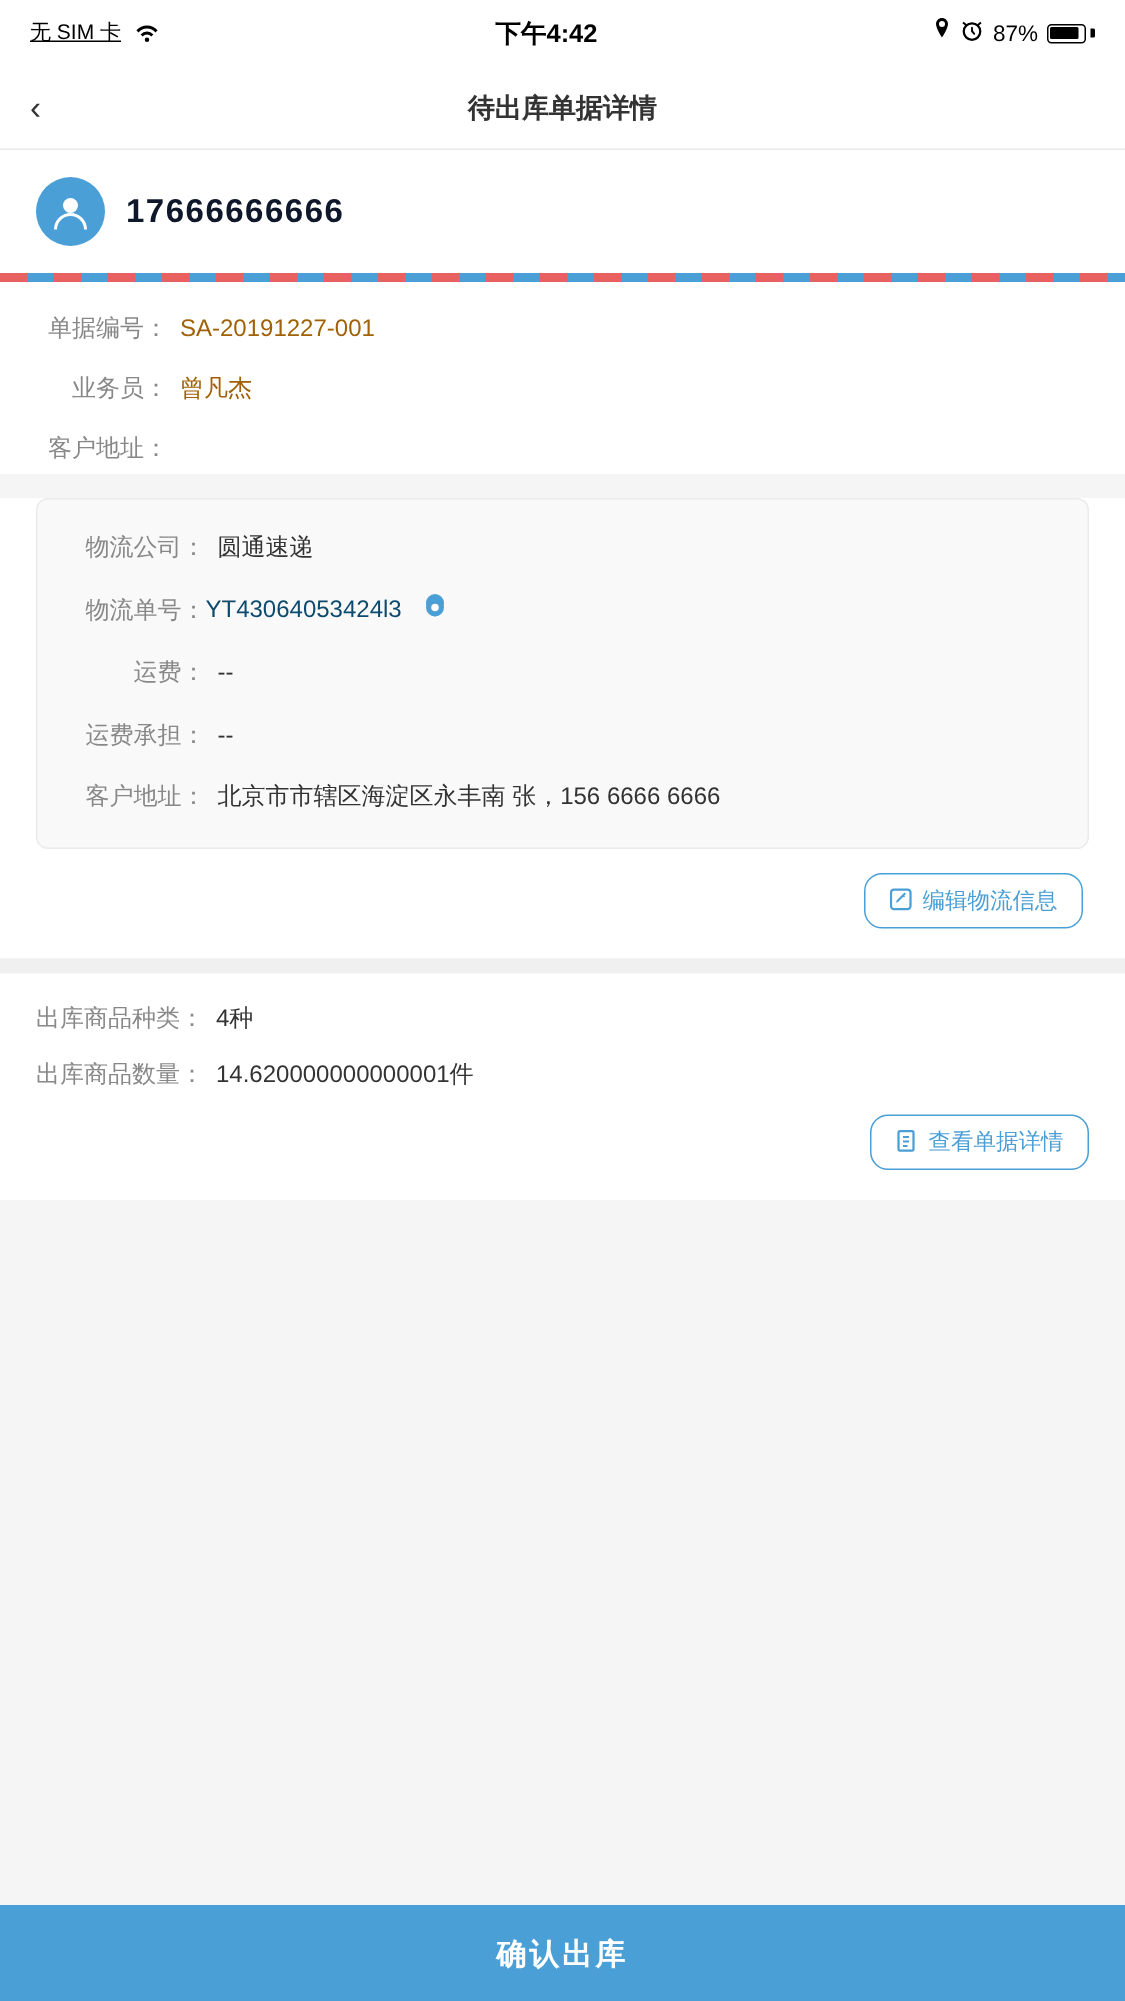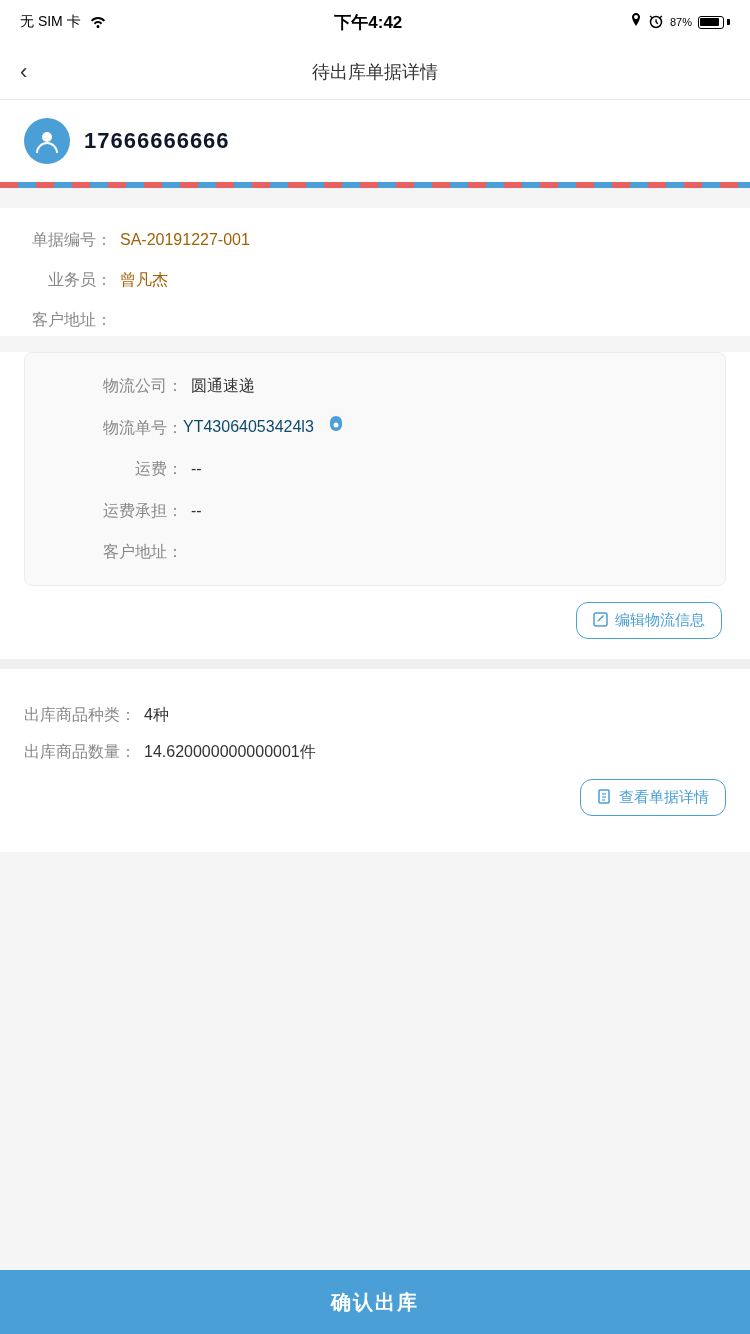--- a/index.html
+++ b/index.html
@@ -18,23 +18,23 @@
       background: #fff;
       height: 44px;
       display: flex;
       align-items: center;
       justify-content: space-between;
       padding: 0 20px;
       font-size: 15px;
       font-weight: 500;
       color: #000;
     }
-    .status-left { display: flex; align-items: center; gap: 8px; font-size: 14px; }
+    .status-left { display: flex; align-items: center; gap: 8px; font-size: 14px; text-decoration: underline; }
     .status-center { font-size: 17px; font-weight: 600; }
-    .status-right { display: flex; align-items: center; gap: 6px; font-size: 11px; text-align: center; }
+    .status-right { display: flex; align-items: center; gap: 6px; font-size: 15px; text-align: center; }
     .battery-block {
       display: inline-flex; align-items: center; gap: 2px;
     }
     .battery-body {
       width: 26px; height: 13px; border: 1.5px solid #000; border-radius: 3px; position: relative;
       display: flex; align-items: center; padding: 1.5px;
     }
     .battery-fill {
       background: #000; height: 100%; border-radius: 1px;
       width: 87%;
@@ -57,21 +57,21 @@
       font-size: 22px;
       color: #333;
       cursor: pointer;
       padding: 4px 10px 4px 0;
     }
     .nav-title {
       position: absolute;
       left: 50%;
       transform: translateX(-50%);
       font-size: 18px;
-      font-weight: 400;
+      font-weight: 700;
       color: #333;
     }
 
     
     .dashed-divider {
       height: 6px;
       background: repeating-linear-gradient(
         90deg,
         #e86060 0px, #e86060 18px,
         #4a9fd6 18px, #4a9fd6 36px
@@ -135,21 +135,20 @@
       margin-bottom: 16px;
       font-size: 16px;
     }
     .logistics-row:last-child { margin-bottom: 0; }
     .logistics-label {
       color: #888;
       min-width: 88px;
       text-align: right;
       flex-shrink: 0;
       line-height: 1.6;
-      margin-left: 46px;
     }
     .logistics-value {
       color: #333;
       margin-left: 8px;
       line-height: 1.6;
       flex: 1;
     }
     .tracking-row {
       display: flex;
       align-items: center;
@@ -188,21 +187,21 @@
     
     .section-divider {
       height: 10px;
       background: #f0f0f0;
       margin: 0;
     }
 
     
     .goods-section {
       background: #fff;
-      padding: 36px 24px;
+      padding: 20px 24px;
     }
     .goods-row {
       display: flex;
       align-items: center;
       margin-bottom: 16px;
       font-size: 16px;
     }
     .goods-row:last-child { margin-bottom: 0; }
     .goods-label {
       color: #888;
@@ -244,21 +243,20 @@
     .confirm-text {
       color: #fff;
       font-size: 20px;
       font-weight: 600;
       letter-spacing: 2px;
     }
 
     .info-section-inner {
       background: #fff;
       padding: 20px 24px 4px 24px;
-      margin-top: 20px;
     }
     .logistics-section-inner {
       background: #fff;
       padding: 0 24px 20px 24px;
     }
   </style>
 </head>
 <body>
 
 <div class="status-bar">
@@ -347,20 +345,21 @@
     <div class="logistics-row">
       <span class="logistics-label">运费：</span>
       <span class="logistics-value">--</span>
     </div>
     <div class="logistics-row">
       <span class="logistics-label">运费承担：</span>
       <span class="logistics-value">--</span>
     </div>
     <div class="logistics-row">
       <span class="logistics-label">客户地址：</span>
+      <span class="logistics-value">北京市市辖区海淀区永丰南  张，156 6666 6666</span>
     </div>
   </div>
 
   <div class="edit-logistics-btn">
     <button class="btn-outline">
       <svg width="16" height="16" viewBox="0 0 16 16">
         <rect x="1" y="1" width="13" height="13" rx="2" stroke="#4a9fd6" stroke-width="1.5" fill="none"></rect>
         <path d="M4 10l2-1 5-5-1-1-5 5-1 2z" fill="#4a9fd6"></path>
         <path d="M9 5l1 1" stroke="#4a9fd6" stroke-width="1" fill="none"></path>
       </svg>

